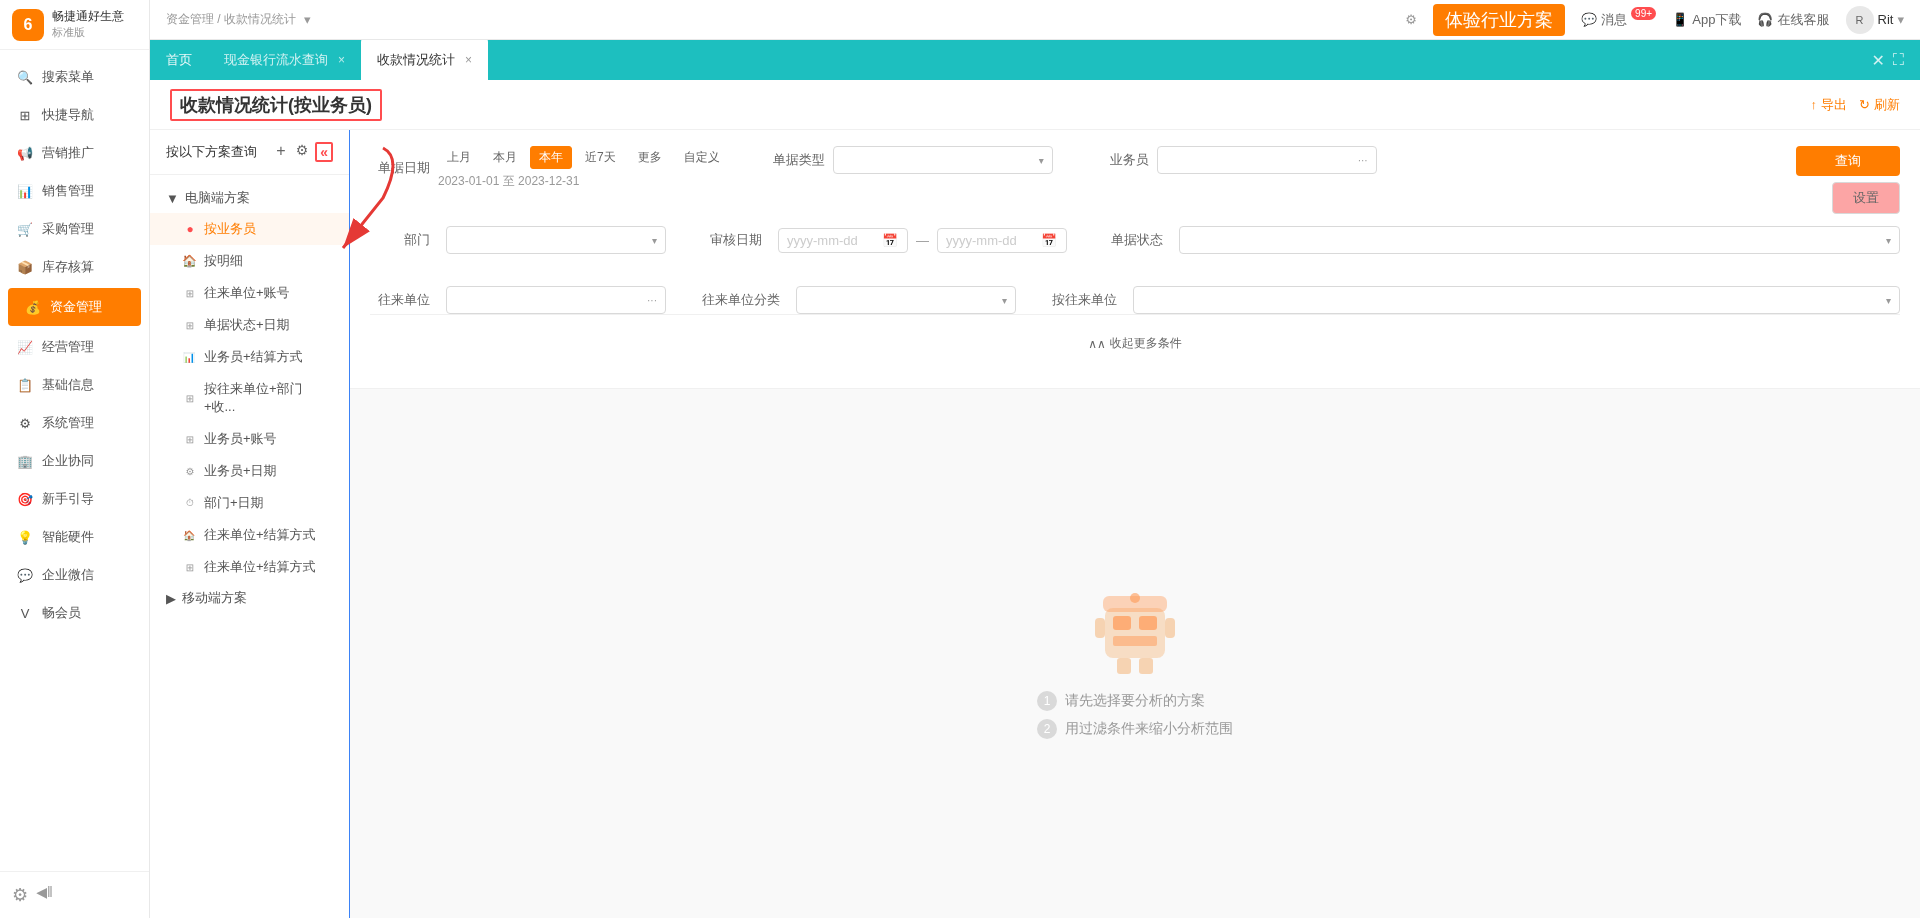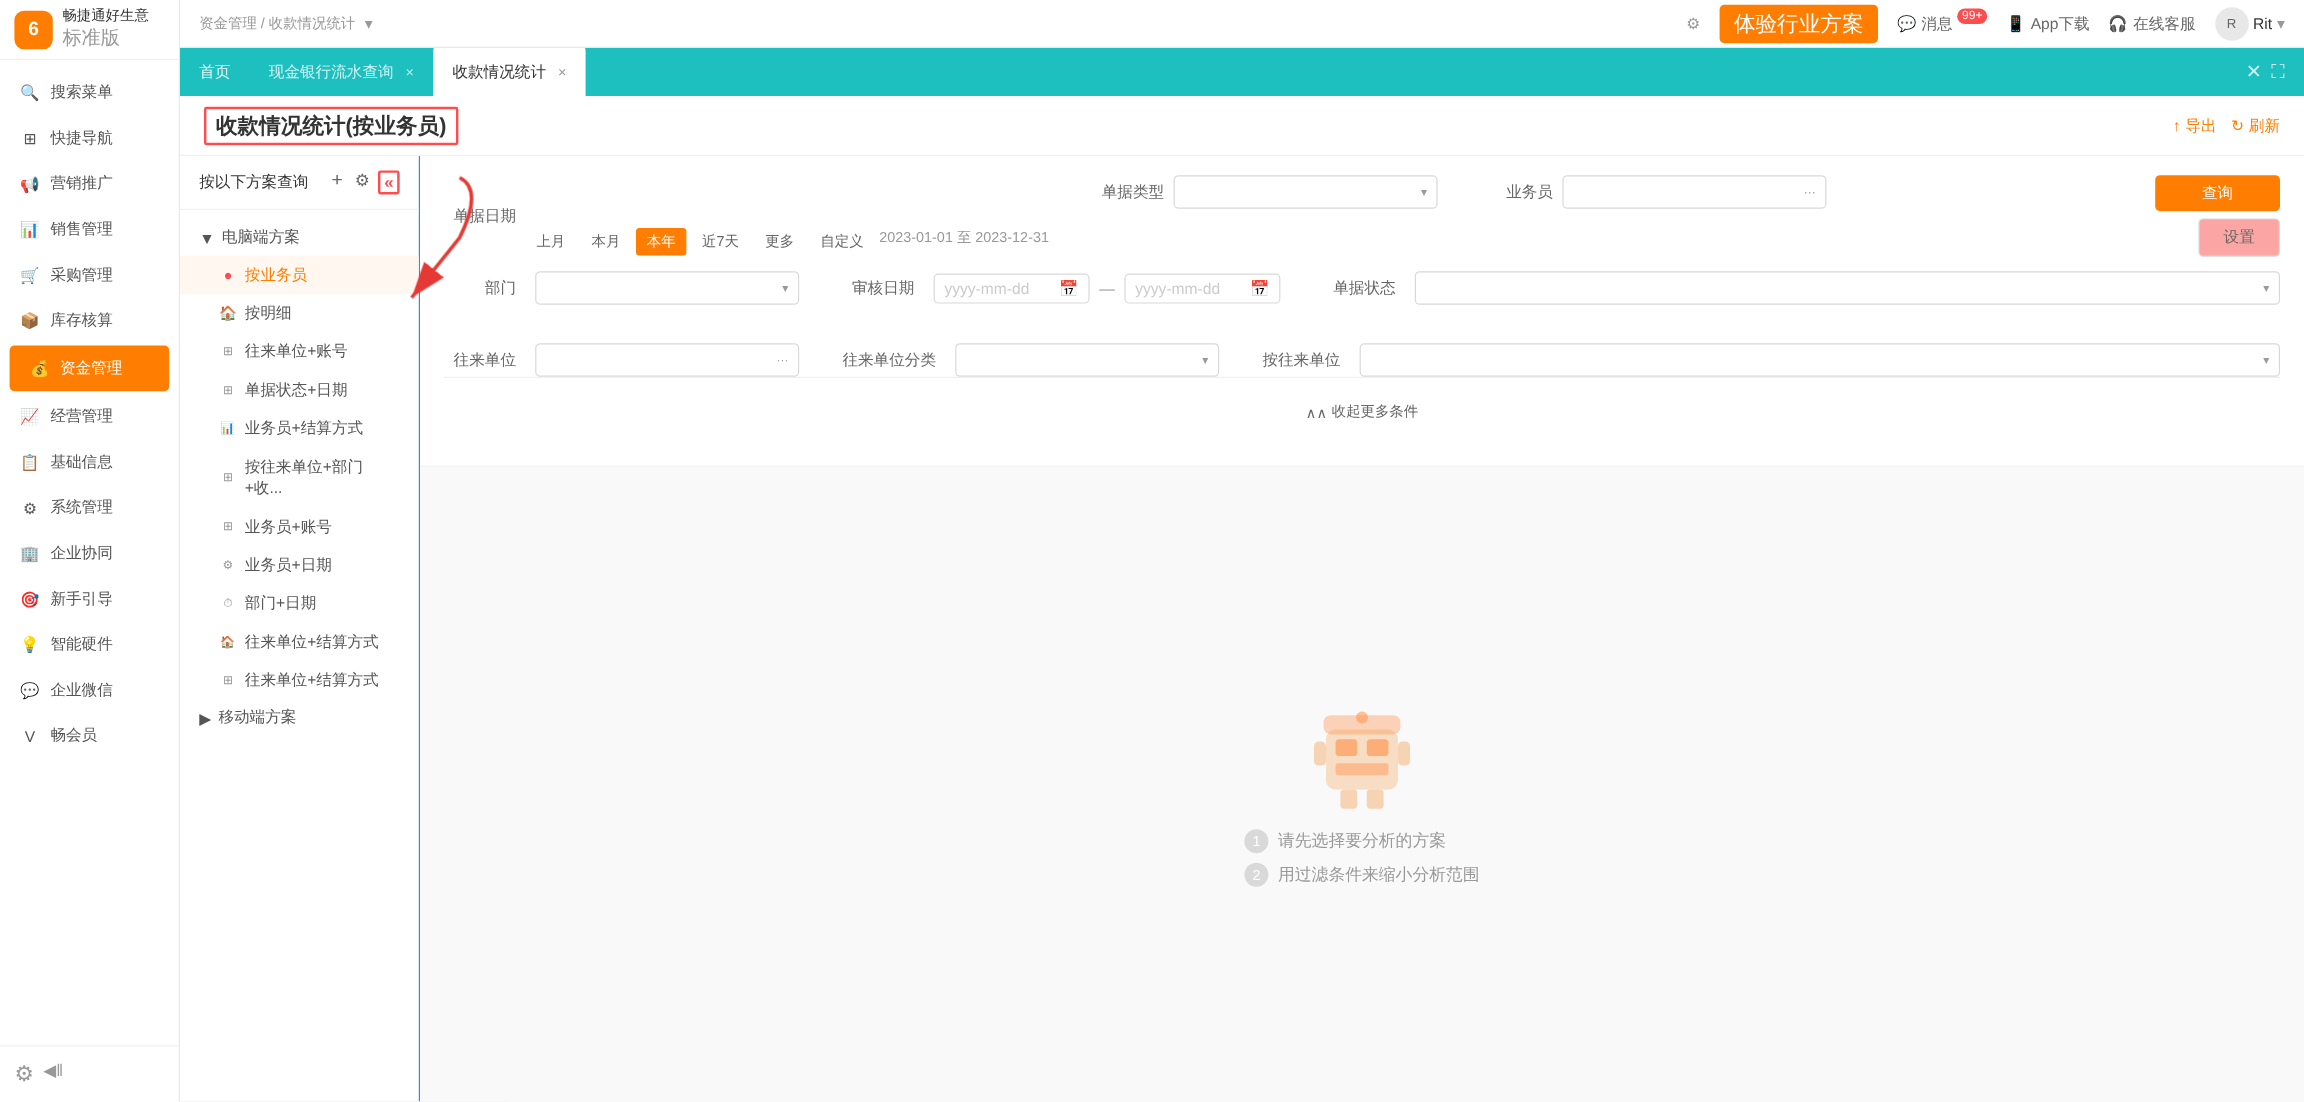--- a/index.html
+++ b/index.html
@@ -86,21 +86,21 @@
       border-radius: 8px;
       display: flex;
       align-items: center;
       justify-content: center;
       color: #fff;
       font-weight: bold;
       font-size: 16px;
       margin-right: 8px;
     }
     .logo-text { font-size: 12px; color: #333; line-height: 1.3; }
-    .logo-sub { font-size: 16px; color: #999; }
+    .logo-sub { font-size: 11px; color: #999; }
     .sidebar-nav {
       flex: 1;
       overflow-y: auto;
       padding: 8px 0;
     }
     .nav-item {
       display: flex;
       align-items: center;
       padding: 10px 16px;
       cursor: pointer;
@@ -636,21 +636,21 @@
       </div>
     </div>
 
     <div class="right-panel">
 
       <div class="filter-area">
 
         <div style="display:flex;align-items:flex-start;gap:16px;margin-bottom:12px;">
           <div style="display:flex;align-items:center;gap:8px;flex:none;">
             <span class="filter-label">单据日期</span>
-            <div style="display:flex;flex-direction:row;gap:4px;margin-top:44px;">
+            <div style="display:flex;flex-direction:column;gap:4px;">
               <div class="date-tabs">
                 <span class="date-tab">上月</span>
                 <span class="date-tab">本月</span>
                 <span class="date-tab active">本年</span>
                 <span class="date-tab">近7天</span>
                 <span class="date-tab">更多</span>
                 <span class="date-tab">自定义</span>
               </div>
               <div class="date-range">2023-01-01 至 2023-12-31</div>
             </div>

